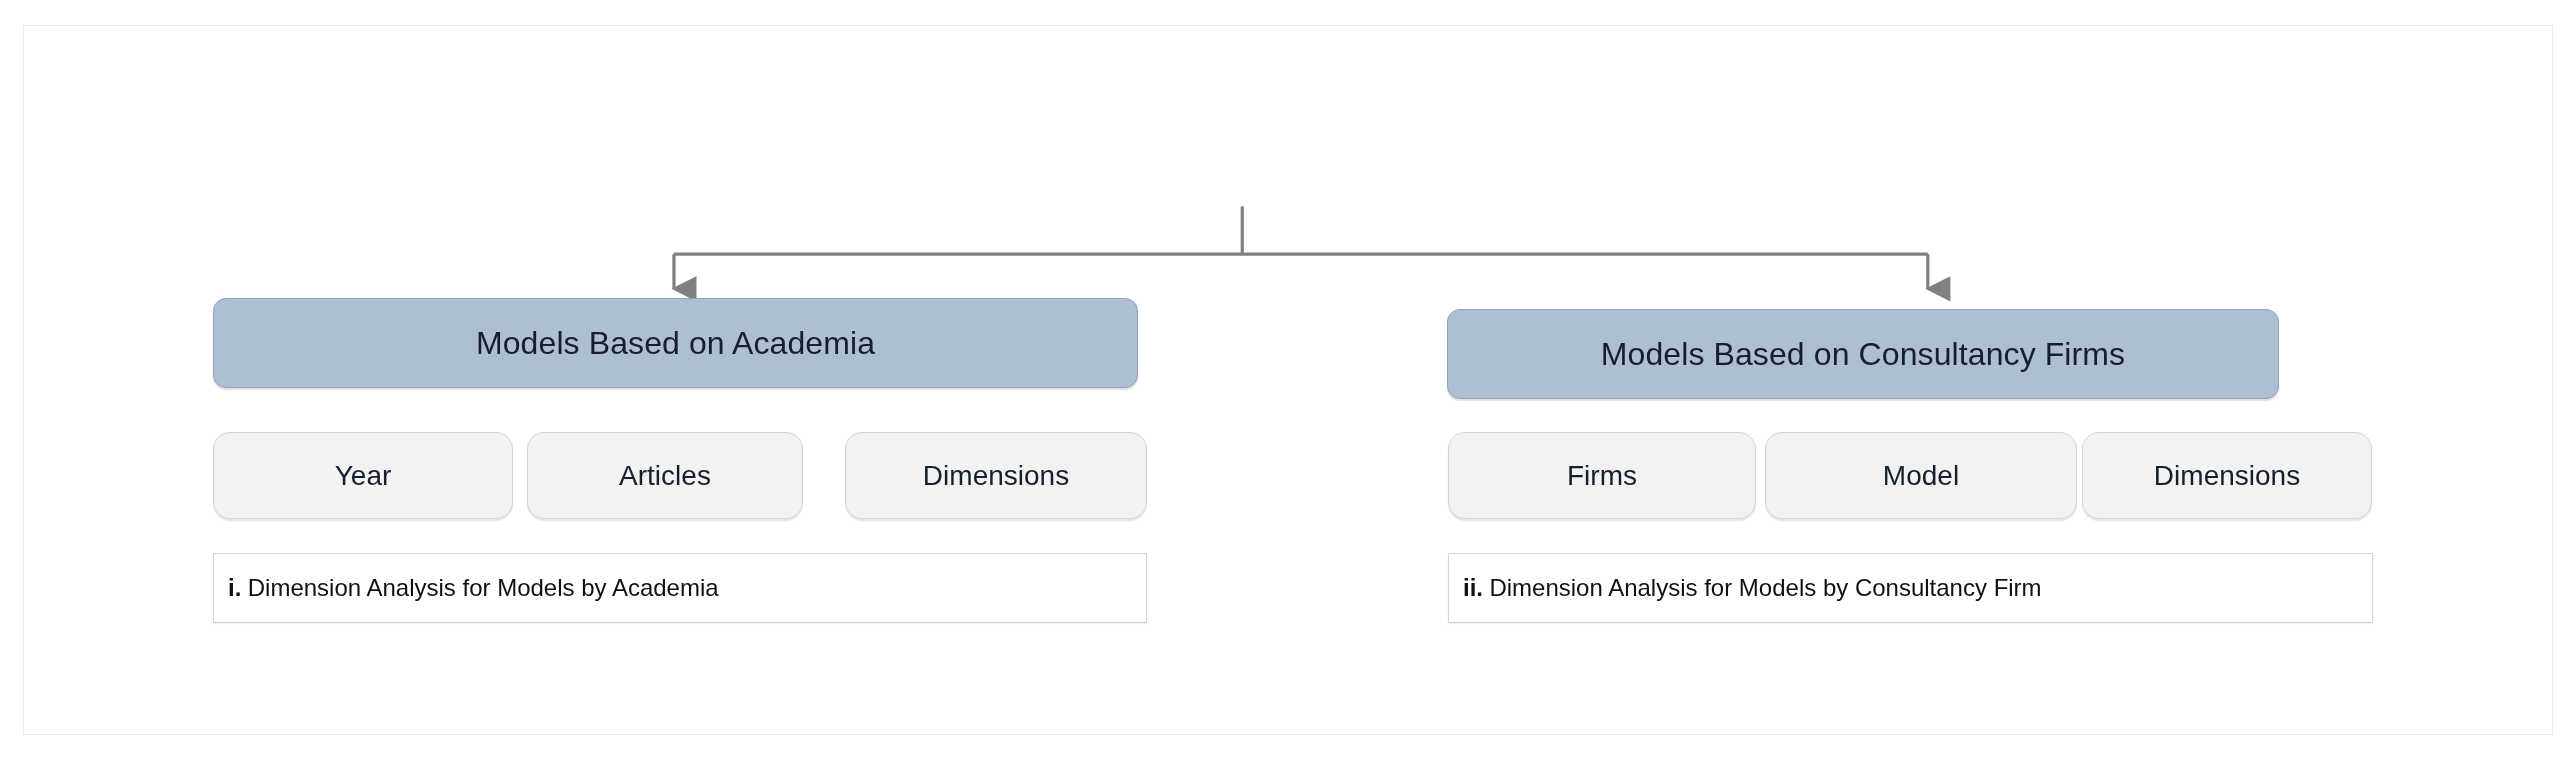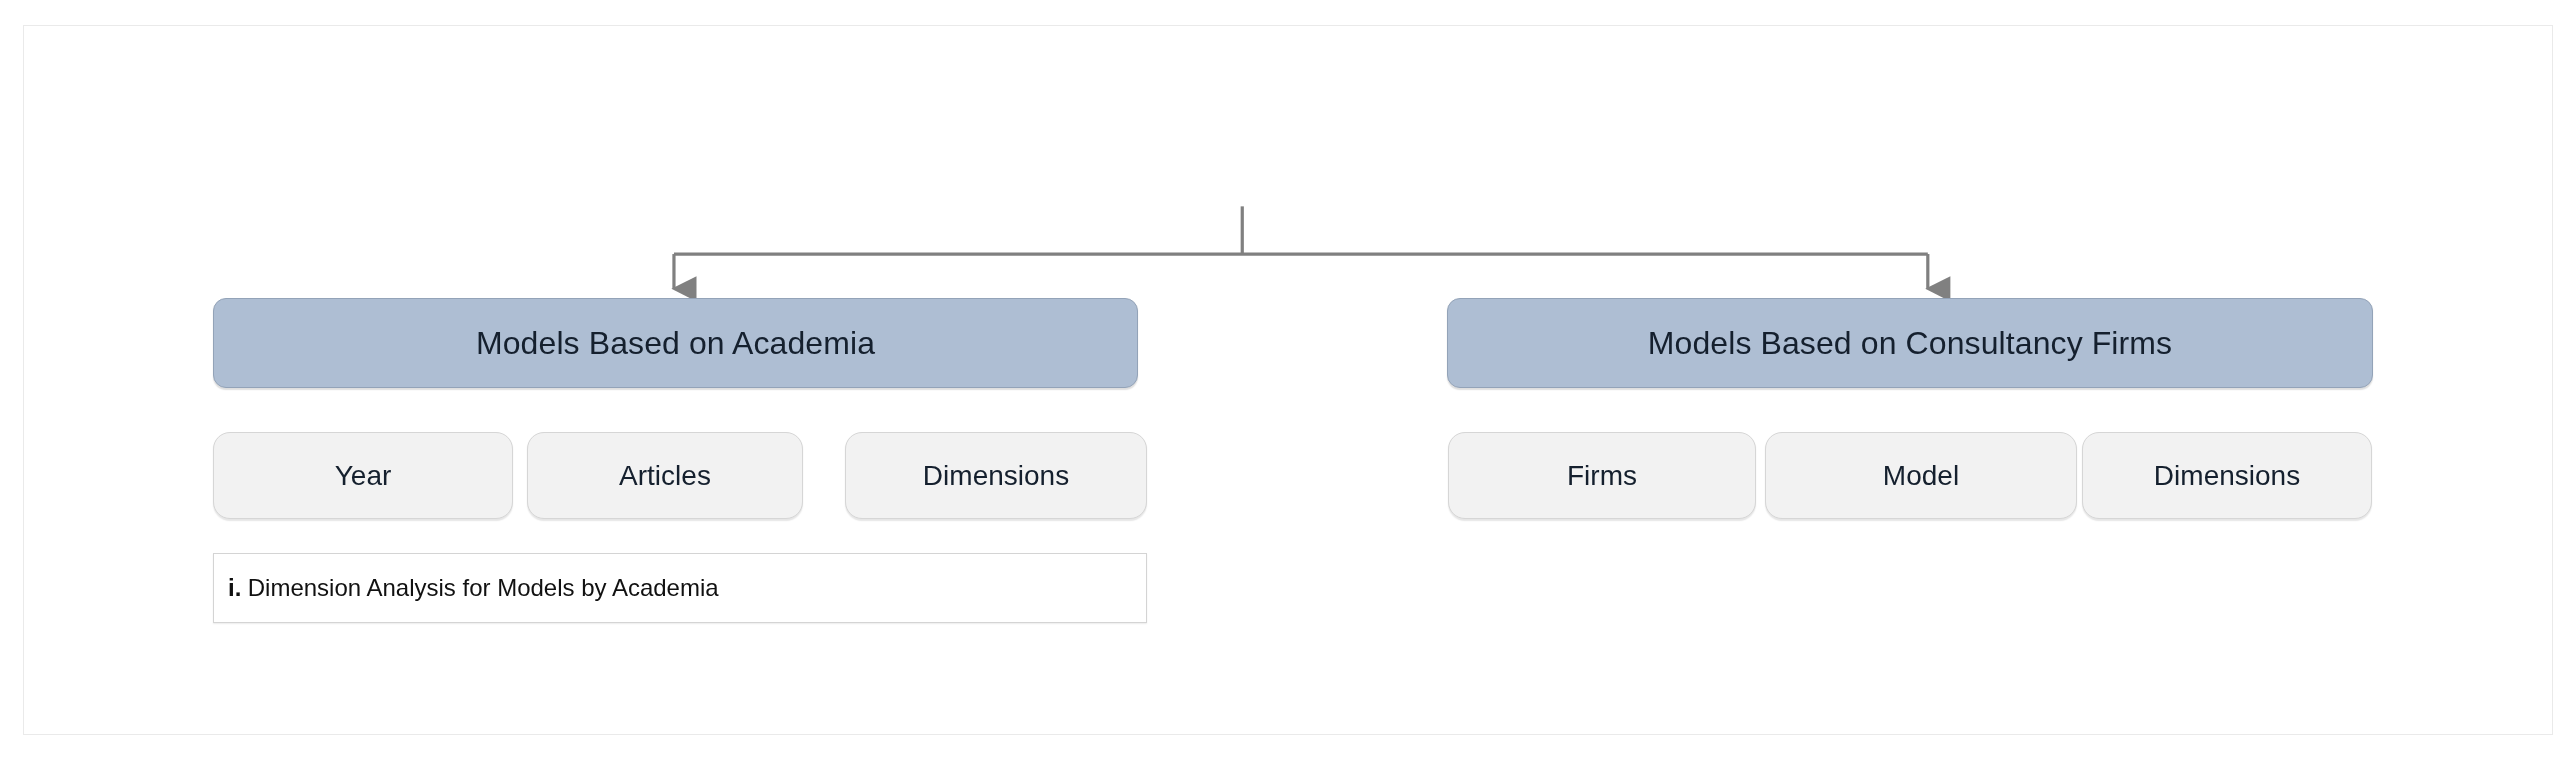--- a/index.html
+++ b/index.html
@@ -56,22 +56,22 @@
   #node-academia {
     left: 213px;
     top: 298px;
     width: 925px;
     height: 90px;
     font-size: 32px;
   }
 
   #node-consultancy {
     left: 1447px;
-    top: 298px;
-    width: 926px;
+    top: 309px;
+    width: 832px;
     height: 90px;
     font-size: 32px;
   }
 
   
   .node-grey {
     position: absolute;
     background: #f2f2f2;
     border: 1.3px solid #d6d6d6;
     border-radius: 17px;
@@ -160,15 +160,19 @@
 
   <div class="node-grey g-r1">Firms</div>
   <div class="node-grey g-r2">Model</div>
   <div class="node-grey g-r3">Dimensions</div>
 
   <div class="caption-box" id="caption-academia">
     <span class="caption-index">i.</span>
     <span>Dimension Analysis for Models by Academia</span>
   </div>
 
+  <div class="caption-box" id="caption-consultancy">
+    <span class="caption-index">ii.</span>
+    <span>Dimension Analysis for Models by Consultancy Firm</span>
+  </div>
 
 </div>
 
 
 </body></html>

